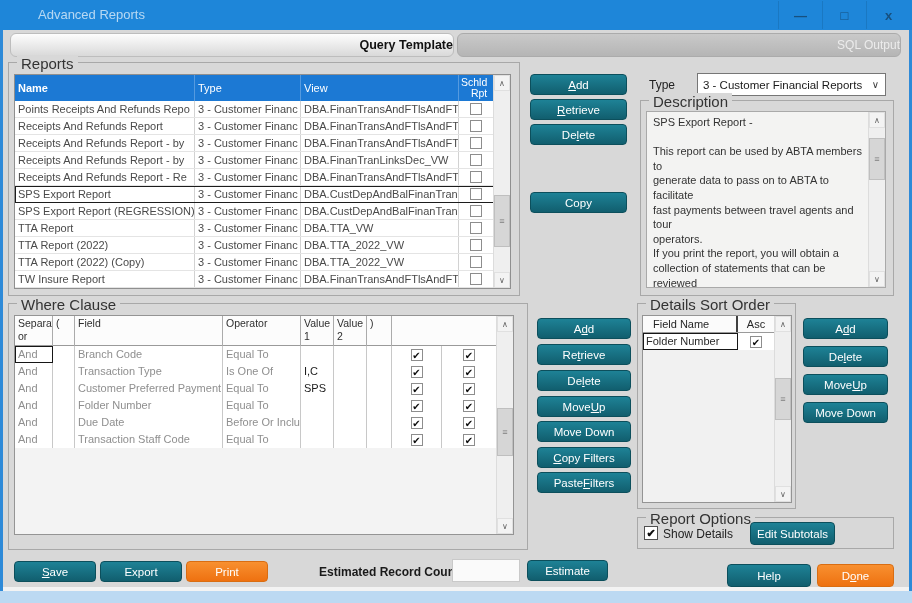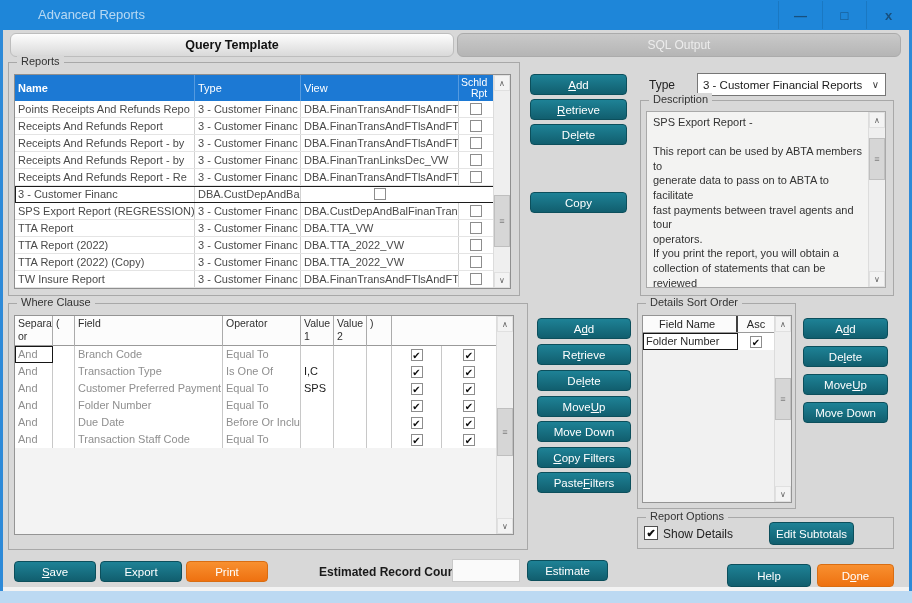--- a/index.html
+++ b/index.html
@@ -12,28 +12,28 @@
   .title-text { left:38px; top:7px; font-size:13px; color:rgba(255,255,255,.68); }
   .winbtn { top:1px; width:44px; height:28px; display:flex; align-items:center; justify-content:center;
             color:#17507f; font-weight:bold; font-size:13px; border-left:1px solid rgba(0,0,0,.10); }
 
   
   .edge { background:#2e8ad8; }
   .edge-b-line { background:#f3f3f3; }
   .edge-b { background:#bcd9f2; }
 
   
-  .tab { top:33px; height:24px; display:flex; align-items:center; justify-content:center; border-radius:6px; }
+  .tab { top:33px; height:24px; display:flex; align-items:center; justify-content:flex-end; border-radius:6px; }
   .tab.active { background:linear-gradient(#fdfdfd,#d9d9d9); border:1px solid #bdbdbd; color:#111;
                 font-weight:bold; font-size:12.5px; }
   .tab.inactive { background:linear-gradient(#c9c9c9,#b5b5b5); border:1px solid #ababab; color:#ececec; font-size:12px; }
 
   
   .groupbox { border:1px solid #a8a8a8; }
-  .group-label { position:absolute; top:-8px; left:8px; background:#d8d8d8; padding:0 4px; font-size:11px; color:#333; }
+  .group-label { position:absolute; top:-8px; left:8px; background:#d8d8d8; padding:0 4px; font-size:15px; color:#333; }
 
   
   .btn { border-radius:4px; display:flex; align-items:center; justify-content:center; font-size:11.5px; color:#fff; }
   .btn.teal { background:linear-gradient(#1e8296,#115e6e); border:1px solid #0c4f5c; }
   .btn.orange { background:linear-gradient(#f89030,#ee7110); border:1px solid #d96d12; }
   .u { text-decoration:underline; }
 
   
   .rtable { background:#fff; border:1px solid #8f8f8f; }
   .rhead { display:grid; grid-template-columns:180px 106px 158px 34px; background:#1c79d4; color:#fff; height:26px;text-align:right; }
@@ -58,21 +58,21 @@
   .wrow { height:17px; background:#fff; }
   .wc { font-size:11px; line-height:16px; padding-left:3px; border-right:1px solid #c8c8c8; color:#8f8f8f; white-space:nowrap; overflow:hidden; }
   .wc.val { color:#1b1b1b; }
   .wc.cb { display:flex; align-items:center; justify-content:center; padding:0; }
   .focuscell { outline:1px solid #161616; outline-offset:-1px; }
 
   
   .dtable { background:#f1f1f1; border:1px solid #949494; }
   .dgrid { display:grid; grid-template-columns:95px 36px; }
   .dhead { height:17px; background:#fbfbfb; border-bottom:1px solid #9a9a9a; }
-  .dh { font-size:11px; color:#262626; line-height:16px; padding-left:16px; border-right:2px solid #404040; }
+  .dh { font-size:11px; color:#262626; line-height:16px; padding-left:10px; border-right:2px solid #404040; }
   .dh.center { text-align:center; padding-left:0; }
   .drow { height:17px; background:#fff; }
   .dc { font-size:11px; color:#2a2a2a; line-height:16px; padding-left:3px; border-right:1px solid #c8c8c8; white-space:nowrap; overflow:hidden; }
   .dc.cb { display:flex; align-items:center; justify-content:center; padding:0; }
 
   
   .sb { position:absolute; right:0; top:0; bottom:0; width:17px; background:#efefef; border-left:1px solid #dcdcdc; }
   .sb-btn { position:absolute; left:0; width:16px; height:16px; background:#f3f3f3; border:1px solid #e0e0e0;
             display:flex; align-items:center; justify-content:center; color:#5f5f5f; font-size:8px; }
   .sb-btn.up { top:0; }
@@ -167,20 +167,21 @@
       </div>
       <div class="rrow">
         <div class="c">Receipts And Refunds Report - Re</div>
         <div class="c">3 - Customer Financ</div>
         <div class="c">DBA.FinanTransAndFTlsAndFT</div>
         <div class="c cb">
             <span class="check"></span>
           </div>
       </div>
       <div class="rrow selected">
+        <div class="c">SPS Export Report</div>
         <div class="c">3 - Customer Financ</div>
         <div class="c">DBA.CustDepAndBalFinanTran</div>
         <div class="c cb">
             <span class="check"></span>
           </div>
       </div>
       <div class="rrow">
         <div class="c">SPS Export Report (REGRESSION)</div>
         <div class="c">3 - Customer Financ</div>
         <div class="c">DBA.CustDepAndBalFinanTran</div>
@@ -494,21 +495,21 @@
     <span>Move Down</span>
       <span class="u"></span>
       <span></span>
   </div>
 
   <div class="abs groupbox" style="left:637px;top:517px;width:257px;height:32px;">
     <span class="group-label">Report Options</span>
   </div>
   <span class="abs check big" style="left:644px;top:526px;">✔</span>
   <div class="abs plain-label" style="left:663px;top:527px;">Show Details</div>
-  <div class="abs btn teal" style="left:769px;top:522px;width:85px;height:23px;">
+  <div class="abs btn teal" style="left:750px;top:522px;width:85px;height:23px;">
     <span>Edit Subtotals</span>
       <span class="u"></span>
       <span></span>
   </div>
 
   <div class="abs btn teal" style="left:14px;top:561px;width:82px;height:21px;">
     <span></span>
       <span class="u">S</span>
       <span>ave</span>
   </div>

